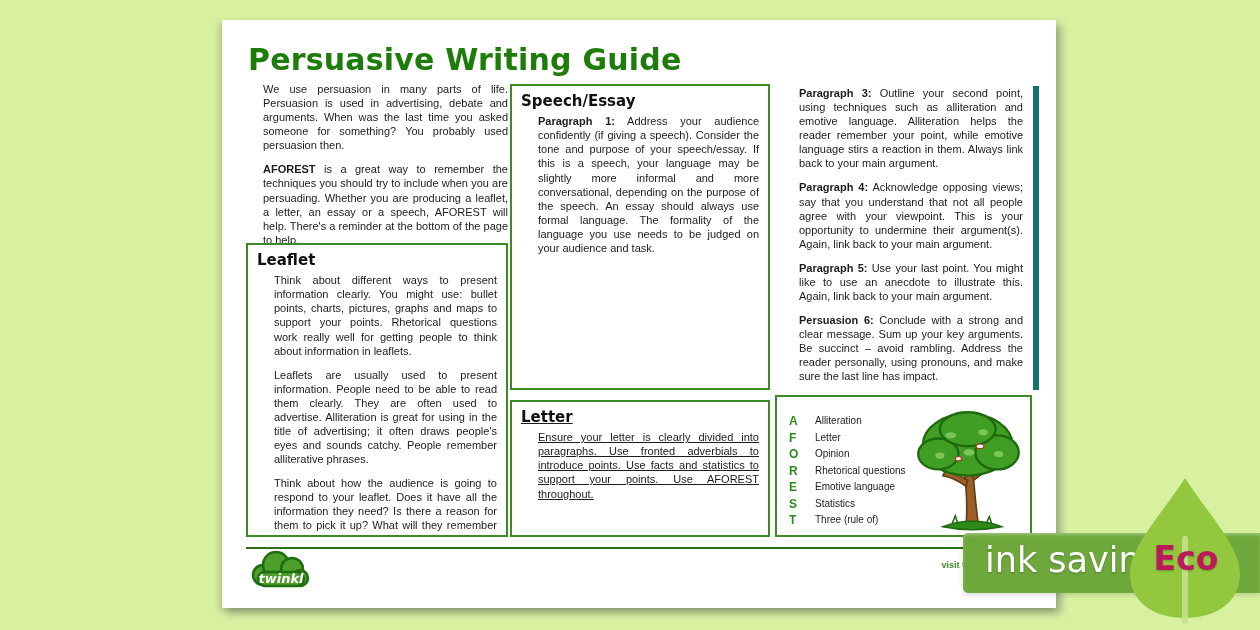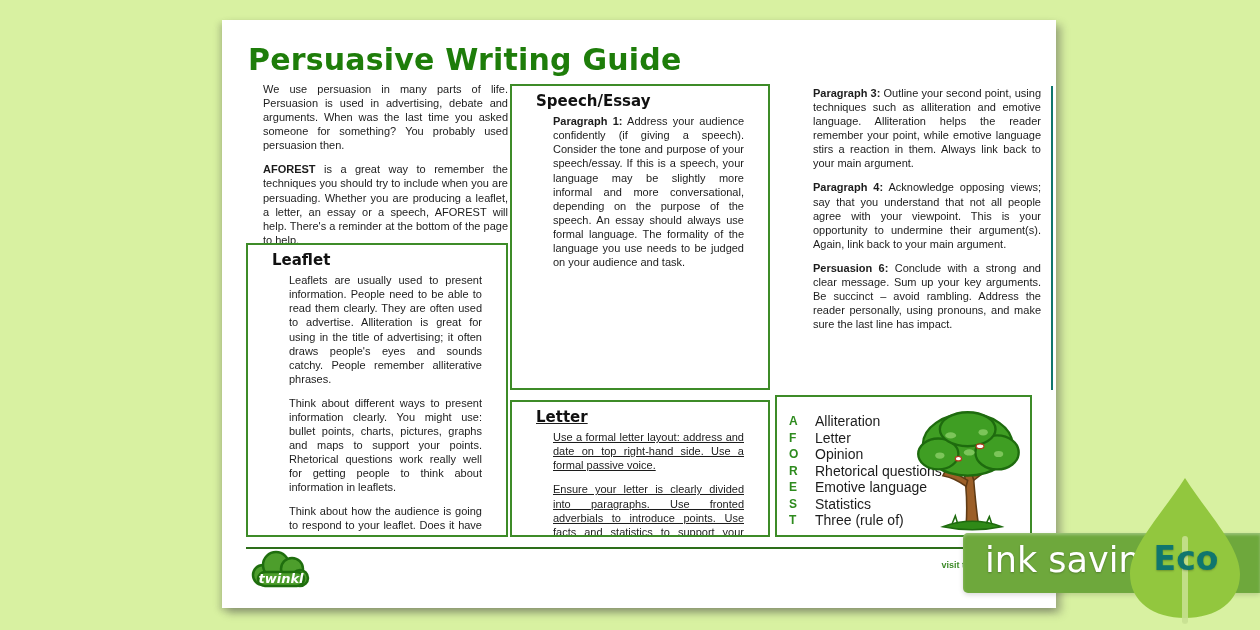--- a/index.html
+++ b/index.html
@@ -19,91 +19,91 @@
     font-size:30px; font-weight:bold; color:#1e7d0a;
     font-family:"DejaVu Sans", sans-serif;
     letter-spacing:0.2px;
   }
   .bodytext { font-size:11px; line-height:1.28; text-align:justify; color:#1c1c1c; }
   .para { margin:0 0 10px 17px; }
   .para b { font-weight:bold; }
   .intro { position:absolute; left:24px; top:62px; width:262px; }
   .gbox {
     position:absolute; border:2px solid #3d8b28; background:#fff;
-    padding:6px 24px; overflow:hidden;
+    padding:6px 9px; overflow:hidden;
   }
   .gbox h2 { font-size:15px; font-weight:bold; color:#111; margin:0 0 3px 0; font-family:"DejaVu Sans", sans-serif; }
   .leaflet-box { left:24px; top:223px; width:262px; height:294px; }
   .speech-box  { left:288px; top:64px;  width:260px; height:306px; }
   .letter-box  { left:288px; top:380px; width:260px; height:137px;text-decoration:underline; }
   .col3 {
-    position:absolute; left:574px; top:66px; width:257px; height:304px;
-    border-right:2px solid #0f766e; padding-right:10px; overflow:hidden;
+    position:absolute; left:560px; top:66px; width:257px; height:304px;
+    border-right:6px solid #0f766e; padding-right:10px; overflow:hidden;
   }
   .aforest-box { left:553px; top:375px; width:257px; height:142px; padding:10px 8px; }
   .af-list { position:absolute; left:12px; top:16px; }
   .af-row { display:flex; line-height:16px; margin-bottom:0.5px; }
   .af-letter { width:26px; font-weight:bold; color:#2e8b1e; font-size:12px; }
-  .af-term { font-size:14px; color:#1c1c1c; }
+  .af-term { font-size:10px; color:#1c1c1c; }
   .tree { position:absolute; right:2px; bottom:1px; }
   .footer-rule { position:absolute; left:24px; top:527px; width:786px; height:2px; background:#2d6e1a; }
   .twinkl-logo { position:absolute; left:26px; top:530px; }
   .visit-text {
     position:absolute; left:640px; top:540px; width:118px; text-align:right;
     font-size:9px; font-weight:bold; color:#3d8b28;
   }
   .eco-bar {
     position:absolute; left:963px; top:533px; width:297px; height:60px;
     background:#6ea83c; border-radius:5px 0 0 5px; z-index:5;
     box-shadow: inset 0 2px 3px rgba(255,255,255,0.30), 0 2px 5px rgba(0,0,0,0.15);
   }
   .eco-bar-text {
     position:absolute; left:22px; top:7px; font-size:35px; color:#ffffff;
     font-family:"DejaVu Sans", sans-serif; text-shadow:0 1px 2px rgba(0,0,0,0.25);
   }
   .eco-leaf { position:absolute; left:1122px; top:476px; z-index:6; }
   .eco-leaf-text {
     position:absolute; left:1150px; top:539px; width:72px; text-align:center;
-    font-size:33px; font-weight:bold; color:#0f766e; z-index:7;
+    font-size:33px; font-weight:bold; color:#be185d; z-index:7;
     font-family:"DejaVu Sans", sans-serif; text-shadow:0 1px 2px rgba(0,0,0,0.25);
   }
 </style>
 </head>
 <body>
 
 <div class="document">
 
   <div class="page-title">Persuasive Writing Guide</div>
 
   <div class="intro bodytext">
     <p class="para">We use persuasion in many parts of life. Persuasion is used in advertising, debate and arguments. When was the last time you asked someone for something? You probably used persuasion then.</p>
     <p class="para"><b>AFOREST</b><span> is a great way to remember the techniques you should try to include when you are persuading. Whether you are producing a leaflet, a letter, an essay or a speech, AFOREST will help. There's a reminder at the bottom of the page to help.</span></p>
   </div>
 
   <div class="gbox leaflet-box bodytext">
     <h2>Leaflet</h2>
+    <p class="para">Think about different ways to present information clearly. You might use: bullet points, charts, pictures, graphs and maps to support your points. Rhetorical questions work really well for getting people to think about information in leaflets.</p>
     <p class="para">Leaflets are usually used to present information. People need to be able to read them clearly. They are often used to advertise. Alliteration is great for using in the title of advertising; it often draws people's eyes and sounds catchy. People remember alliterative phrases.</p>
-    <p class="para">Think about different ways to present information clearly. You might use: bullet points, charts, pictures, graphs and maps to support your points. Rhetorical questions work really well for getting people to think about information in leaflets.</p>
     <p class="para">Think about how the audience is going to respond to your leaflet. Does it have all the information they need? Is there a reason for them to pick it up? What will they remember from it? Have you used AFOREST?</p>
   </div>
 
   <div class="gbox speech-box bodytext">
     <h2>Speech/Essay</h2>
     <p class="para"><b>Paragraph 1:</b><span> Address your audience confidently (if giving a speech). Consider the tone and purpose of your speech/essay. If this is a speech, your language may be slightly more informal and more conversational, depending on the purpose of the speech. An essay should always use formal language. The formality of the language you use needs to be judged on your audience and task.</span></p>
   </div>
 
   <div class="gbox letter-box bodytext">
     <h2>Letter</h2>
-    <p class="para">Use a formal letter layout: address and date on top right-hand side. Use a formal passive voice.</p>
     <p class="para">Ensure your letter is clearly divided into paragraphs. Use fronted adverbials to introduce points. Use facts and statistics to support your points. Use AFOREST throughout.</p>
   </div>
 
   <div class="col3 bodytext">
     <p class="para"><b>Paragraph 3:</b><span> Outline your second point, using techniques such as alliteration and emotive language. Alliteration helps the reader remember your point, while emotive language stirs a reaction in them. Always link back to your main argument.</span></p>
     <p class="para"><b>Paragraph 4:</b><span> Acknowledge opposing views; say that you understand that not all people agree with your viewpoint. This is your opportunity to undermine their argument(s). Again, link back to your main argument.</span></p>
+    <p class="para"><b>Paragraph 5:</b><span> Use your last point. You might like to use an anecdote to illustrate this. Again, link back to your main argument.</span></p>
     <p class="para"><b>Persuasion 6:</b><span> Conclude with a strong and clear message. Sum up your key arguments. Be succinct – avoid rambling. Address the reader personally, using pronouns, and make sure the last line has impact.</span></p>
   </div>
 
   <div class="gbox aforest-box">
     <div class="af-list">
       <div class="af-row">
           <span class="af-letter">A</span>
           <span class="af-term">Alliteration</span>
         </div>
       <div class="af-row">

